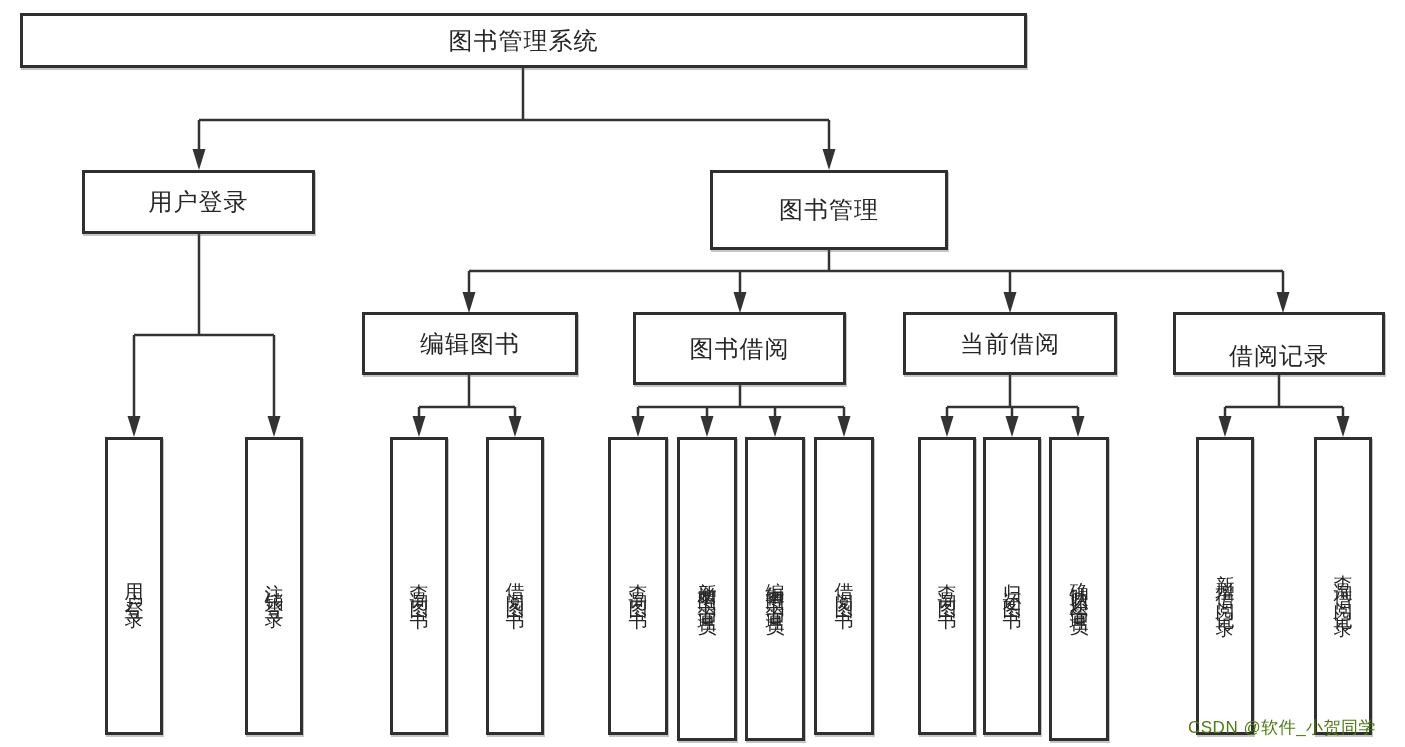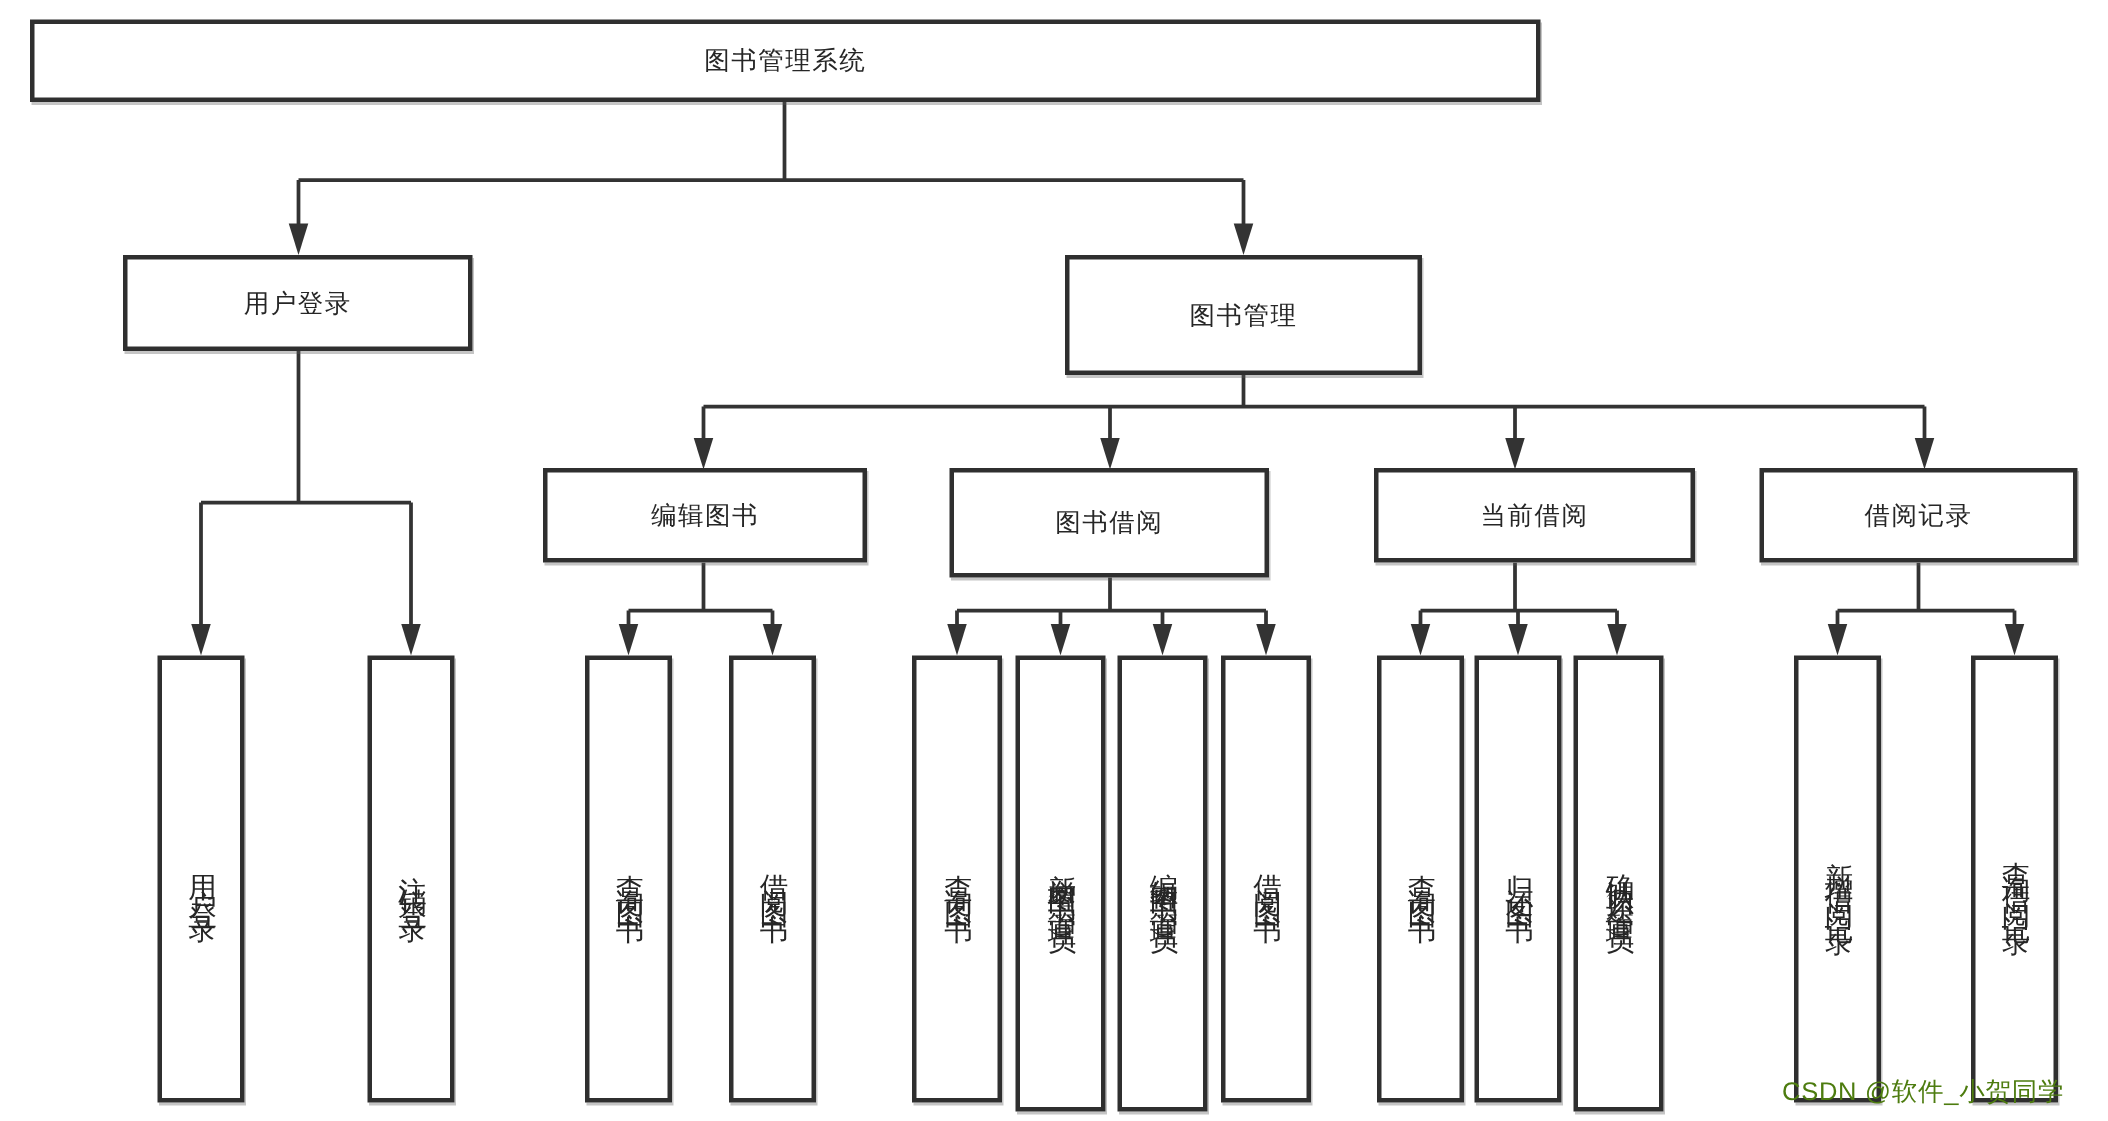--- a/index.html
+++ b/index.html
@@ -13,40 +13,40 @@
   }
   #wires{position:absolute;left:0;top:0;width:1405px;height:747px;}
   .box{
     position:absolute;
     background:#ffffff;
     border:3px solid #2f2f2f;
     box-sizing:border-box;
     display:flex;align-items:center;justify-content:center;
     box-shadow:1px 2px 0 rgba(90,90,90,0.35);
   }
-  .hlabel{font-size:17px;letter-spacing:1px;white-space:nowrap;}
+  .hlabel{font-size:24px;letter-spacing:1px;white-space:nowrap;}
   .vlabel{
     writing-mode:vertical-rl;
     text-orientation:mixed;
     font-size:19px;
     letter-spacing:9px;
     white-space:nowrap;
   }
   .leaf{top:437px;width:58px;height:298px;}
   .leaf.tall{height:304px;}
   .leaf.tall .vlabel{letter-spacing:5px;}
 
   
   .p-root{left:20px;top:13px;width:1007px;height:55px;}
   .p-userlogin{left:82px;top:170px;width:233px;height:64px;}
   .p-bookmgmt{left:710px;top:170px;width:238px;height:80px;}
   .p-newbook{left:362px;top:312px;width:216px;height:63px;}
   .p-bookborrow{left:633px;top:312px;width:213px;height:73px;}
-  .p-currentborrow{left:903px;top:312px;width:214px;height:63px;margin-left:13px;}
-  .p-borrowrec{left:1173px;top:312px;width:212px;height:63px;}
+  .p-currentborrow{left:903px;top:312px;width:214px;height:63px;}
+  .p-borrowrec{left:1173px;top:312px;width:212px;height:63px;align-items:flex-end;}
 
   .p-ul-login{left:105px;}
   .p-ul-logout{left:245px;}
   .p-nb-query{left:390px;}
   .p-nb-borrow{left:486px;}
   .p-bb-query{left:608px;width:60px;}
   .p-bb-add{left:677px;width:60px;}
   .p-bb-edit{left:745px;width:60px;}
   .p-bb-borrow{left:814px;width:60px;}
   .p-cb-query{left:918px;}

